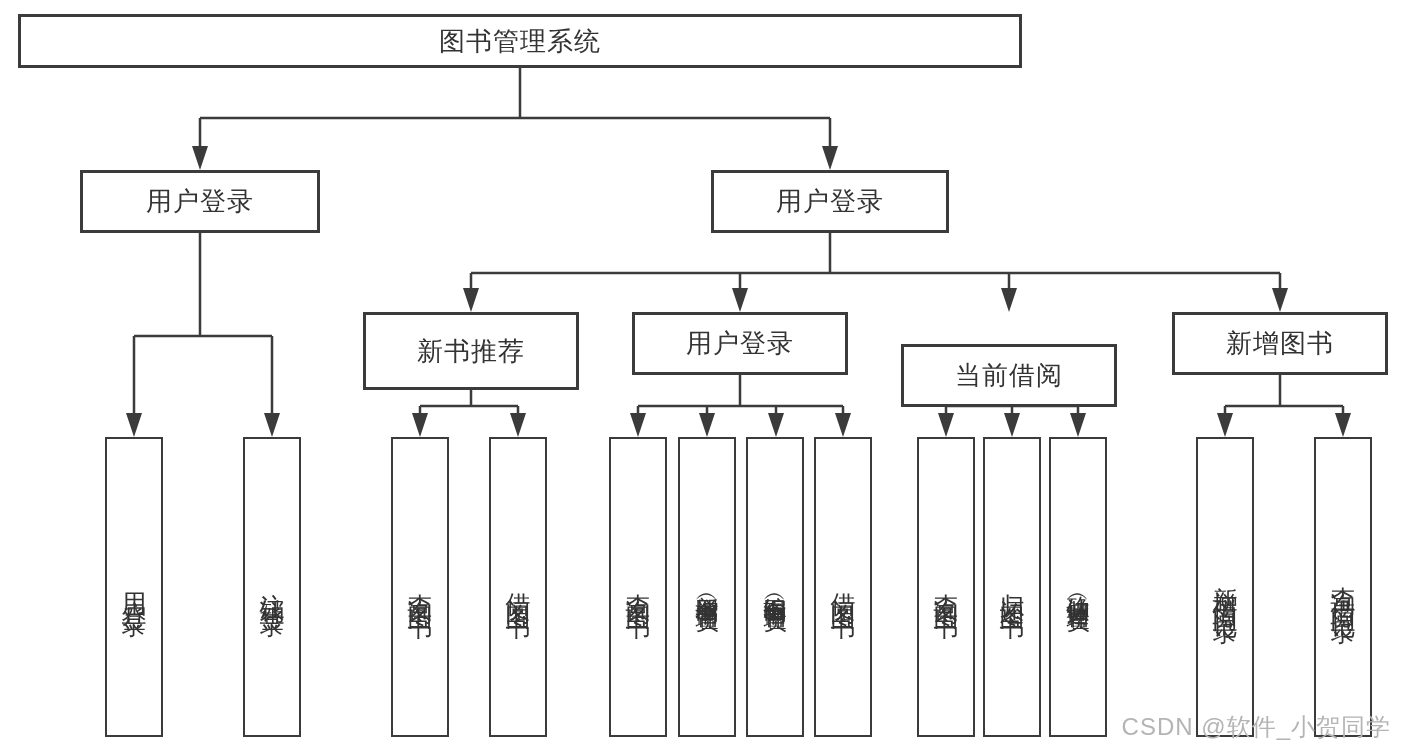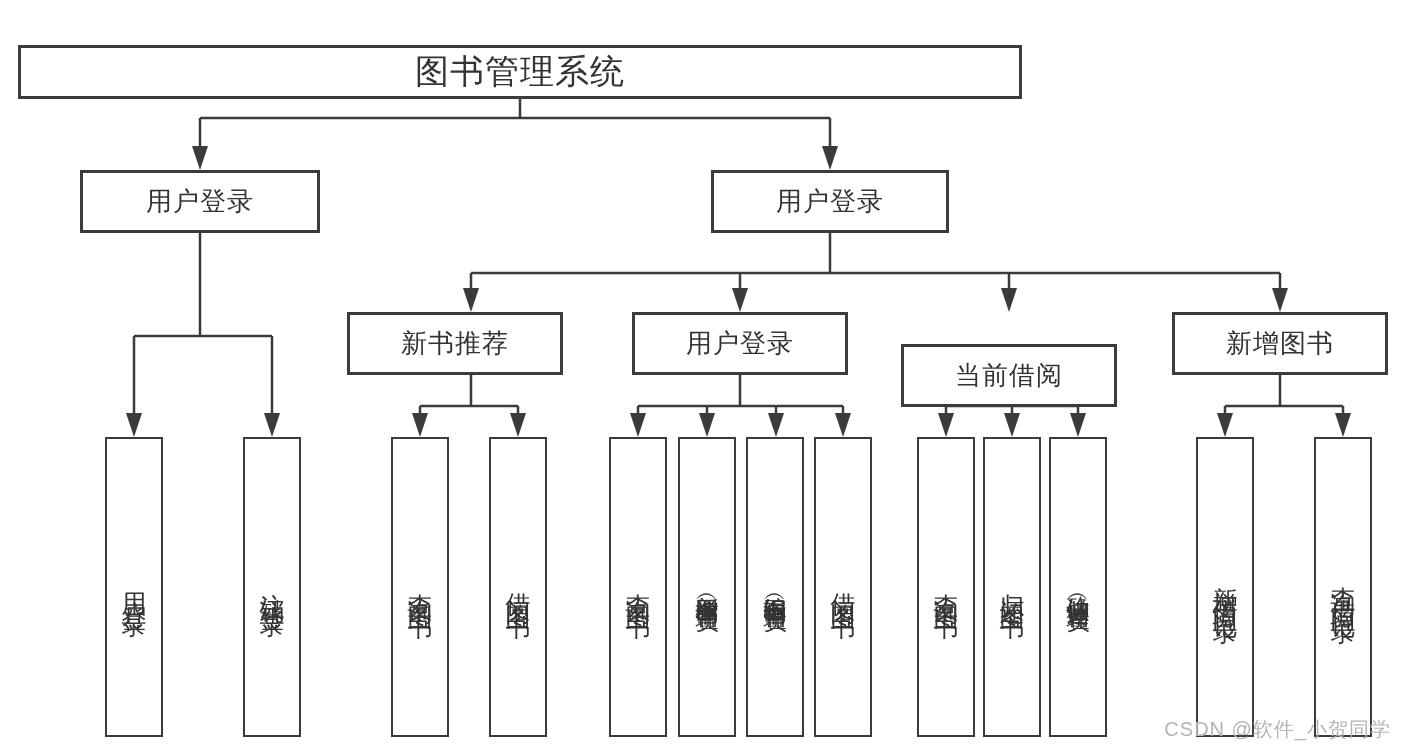--- a/index.html
+++ b/index.html
@@ -31,39 +31,38 @@
     align-items: center;
     justify-content: center;
     z-index: 1;
   }
   .box.h {
     font-size: 26px;
     letter-spacing: 1px;
     white-space: nowrap;
   }
   .box.root {
-    font-size: 34px;
-    margin-top: 31px;
+    font-size: 26px;
   }
   .box.v {
     border-width: 2.5px;
     writing-mode: vertical-lr;
     font-size: 25px;
     letter-spacing: 7px;
     line-height: 1;
   }
   .box.v.long {
     font-size: 23px;
     letter-spacing: 2px;
   }
   .watermark {
     position: absolute;
     right: 14px;
     bottom: 4px;
-    font-size: 20px;
+    font-size: 24px;
     color: #b4b4b4;
     letter-spacing: 1px;
     white-space: nowrap;
     z-index: 2;
   }
 </style>
 </head>
 <body>
 
 <div class="canvas">
@@ -100,21 +99,21 @@
       <polygon points="1217,413 1233,413 1225,437"></polygon>
       <polygon points="1335,413 1351,413 1343,437"></polygon>
     </g>
   </svg>
 
   <div class="box h root" style="left:18px; top:14px; width:1004px; height:54px;">图书管理系统</div>
 
   <div class="box h" style="left:80px; top:170px; width:240px; height:63px;">用户登录</div>
   <div class="box h" style="left:711px; top:170px; width:238px; height:63px;">用户登录</div>
 
-  <div class="box h" style="left:347px; top:312px; width:216px; height:63px;">新书推荐</div>
+  <div class="box h" style="left:363px; top:312px; width:216px; height:78px;">新书推荐</div>
   <div class="box h" style="left:632px; top:312px; width:216px; height:63px;">用户登录</div>
   <div class="box h" style="left:901px; top:312px; width:216px; height:63px;margin-top:32px;">当前借阅</div>
   <div class="box h" style="left:1172px; top:312px; width:216px; height:63px;">新增图书</div>
 
   <div class="box v" style="left:105px; top:437px; width:58px; height:300px;">用户登录</div>
   <div class="box v" style="left:243px; top:437px; width:58px; height:300px;">注销登录</div>
 
   <div class="box v" style="left:391px; top:437px; width:58px; height:300px;">查询图书</div>
   <div class="box v" style="left:489px; top:437px; width:58px; height:300px;">借阅图书</div>
 

